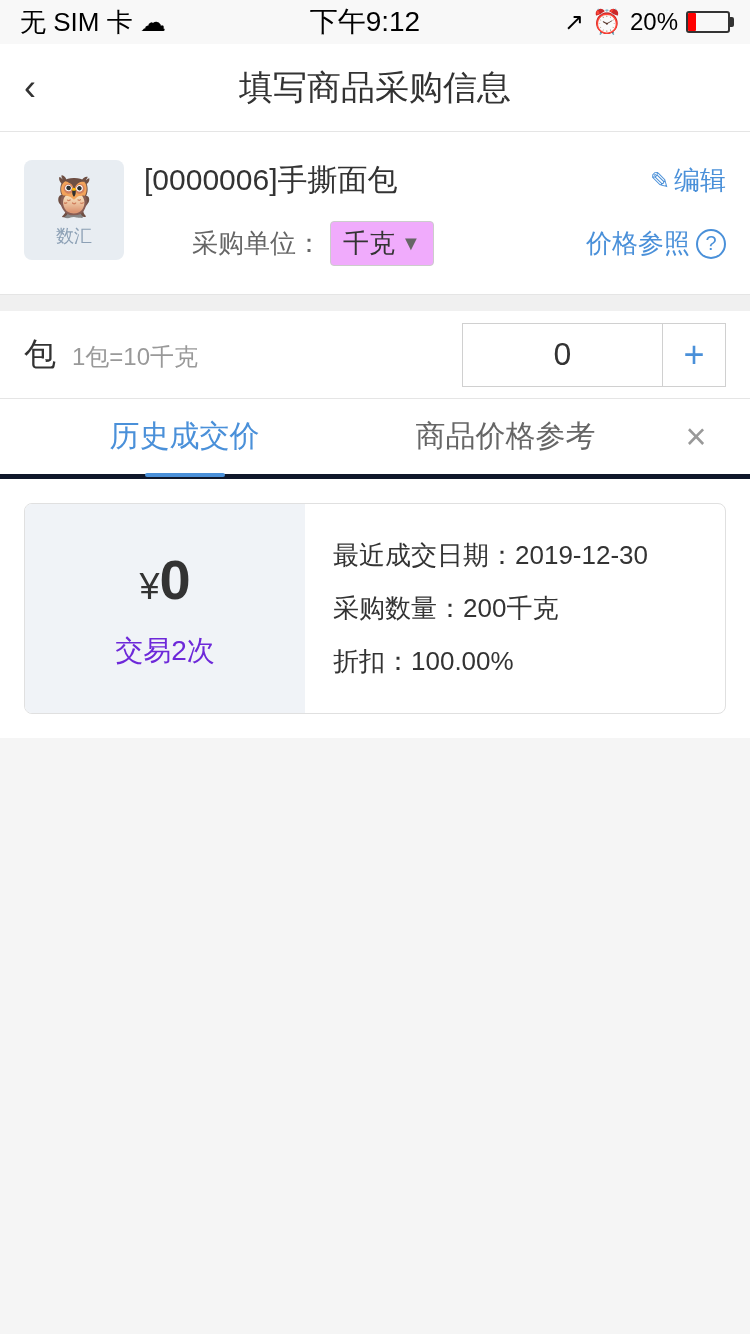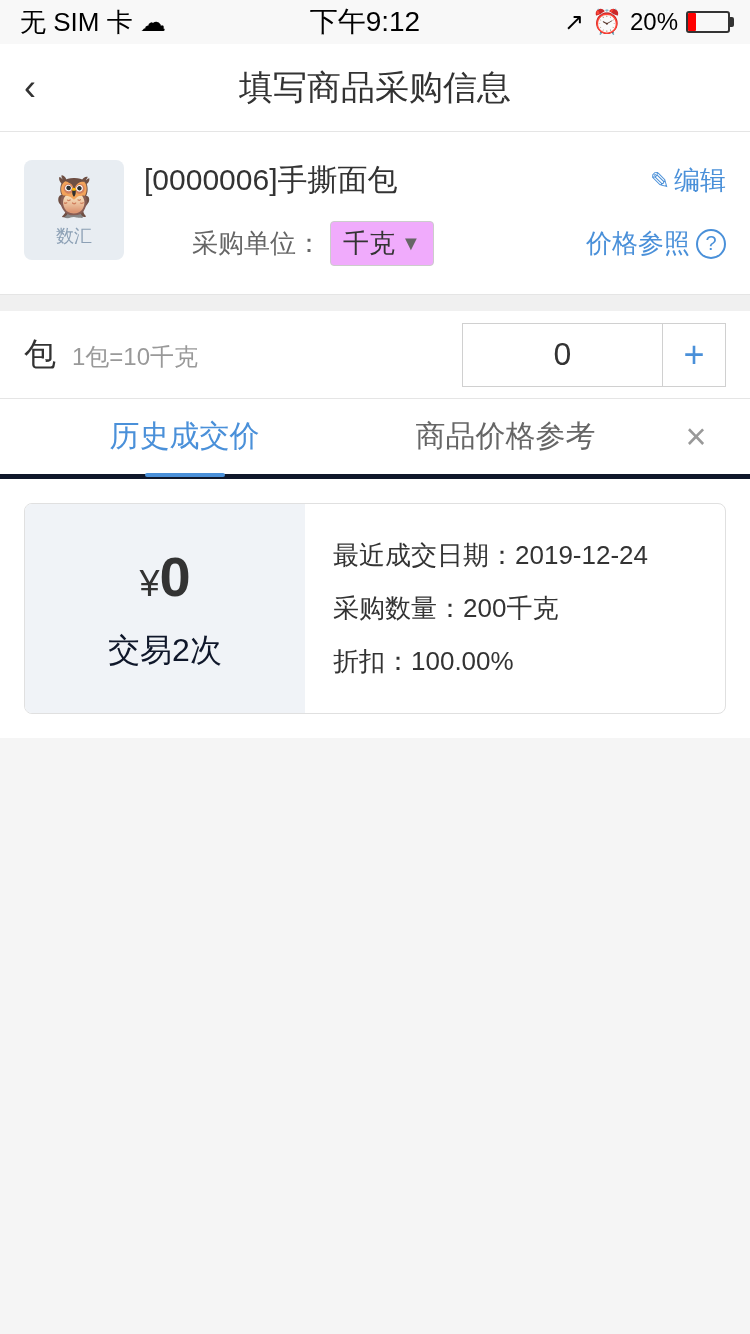--- a/index.html
+++ b/index.html
@@ -328,22 +328,22 @@
     .history-price {
       font-size: 56px;
       color: #333;
       font-weight: 600;
     }
     .history-yen {
       font-size: 36px;
       font-weight: 400;
     }
     .history-count {
-      font-size: 32px;
-      color: #0f172a;
+      font-size: 28px;
+      color: #6d28d9;
       margin-top: 20px;
     }
     .history-right {
       flex: 1;
       padding: 32px 28px;
       display: flex;
       flex-direction: column;
       justify-content: center;
       gap: 14px;
     }
@@ -442,21 +442,21 @@
 <div class="history-section">
   <div class="history-card">
     <div class="history-left">
       <div class="history-price">
         <span class="history-yen">¥</span><span>0</span>
       </div>
       <div class="history-count">交易2次</div>
     </div>
     <div class="history-right">
       <div class="history-detail-row">
-        <span>最近成交日期：</span><span>2019-12-24</span>
+        <span>最近成交日期：</span><span>2019-12-30</span>
       </div>
       <div class="history-detail-row">
         <span>采购数量：</span><span>200千克</span>
       </div>
       <div class="history-detail-row">
         <span>折扣：</span><span>100.00%</span>
       </div>
     </div>
   </div>
 </div>

